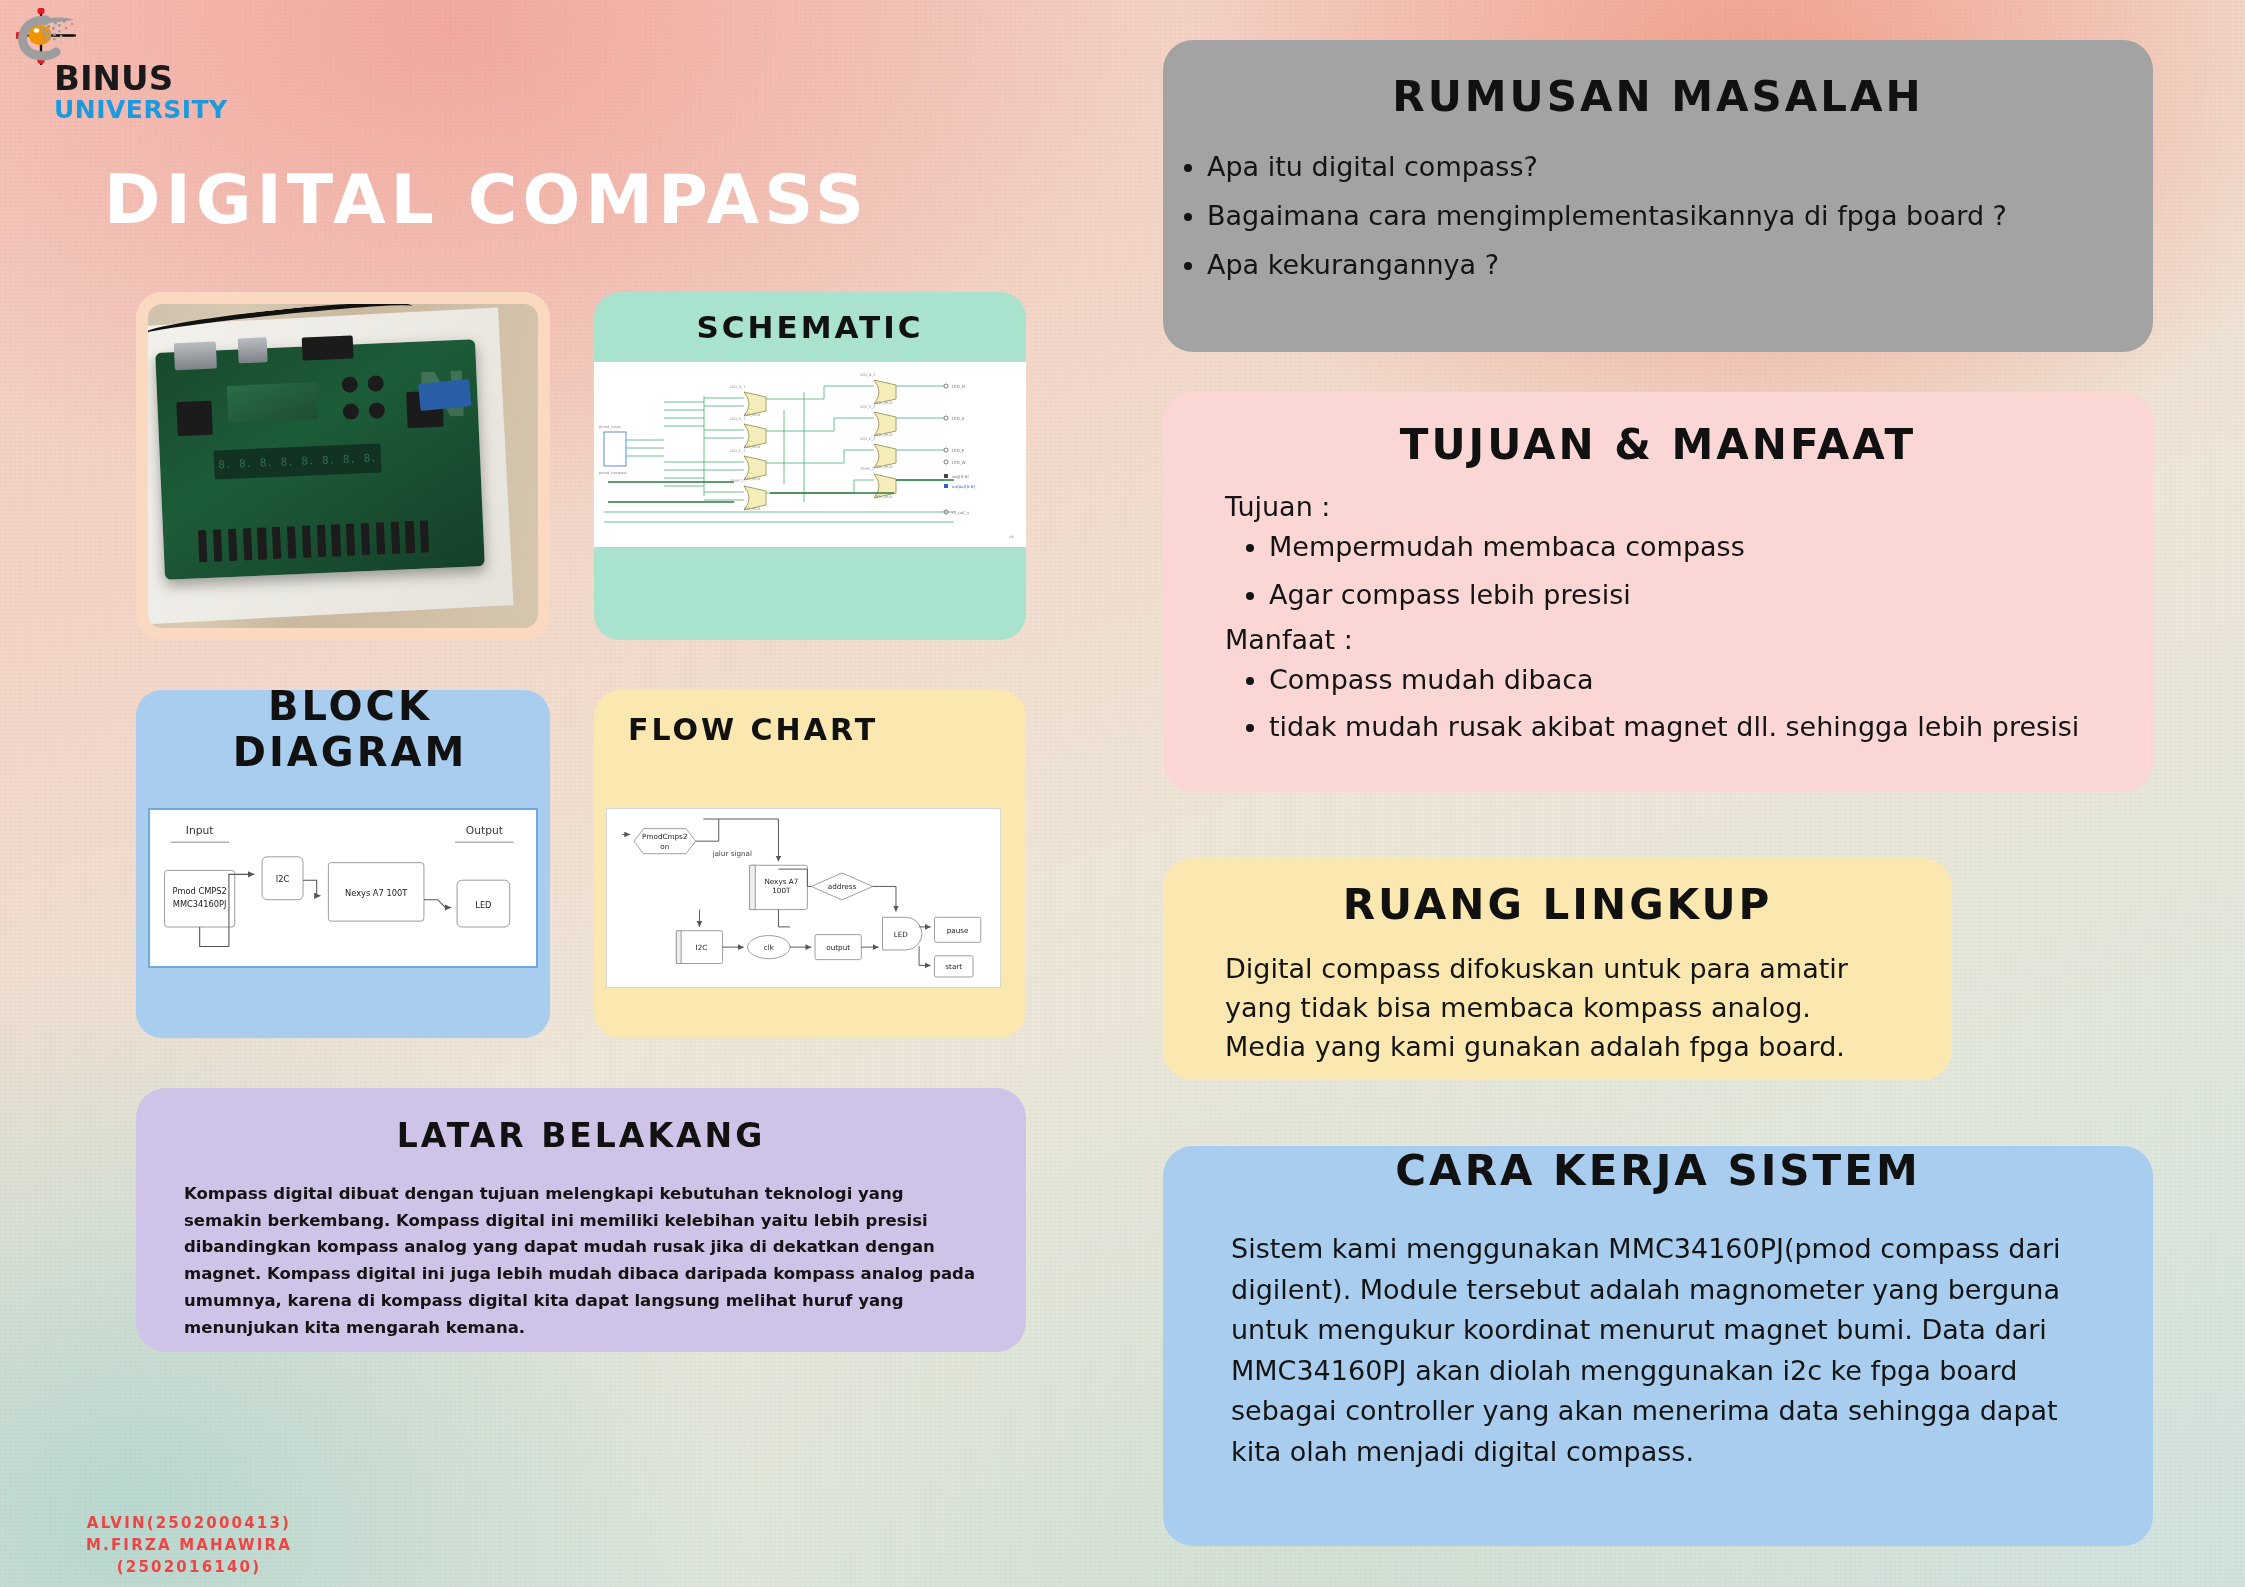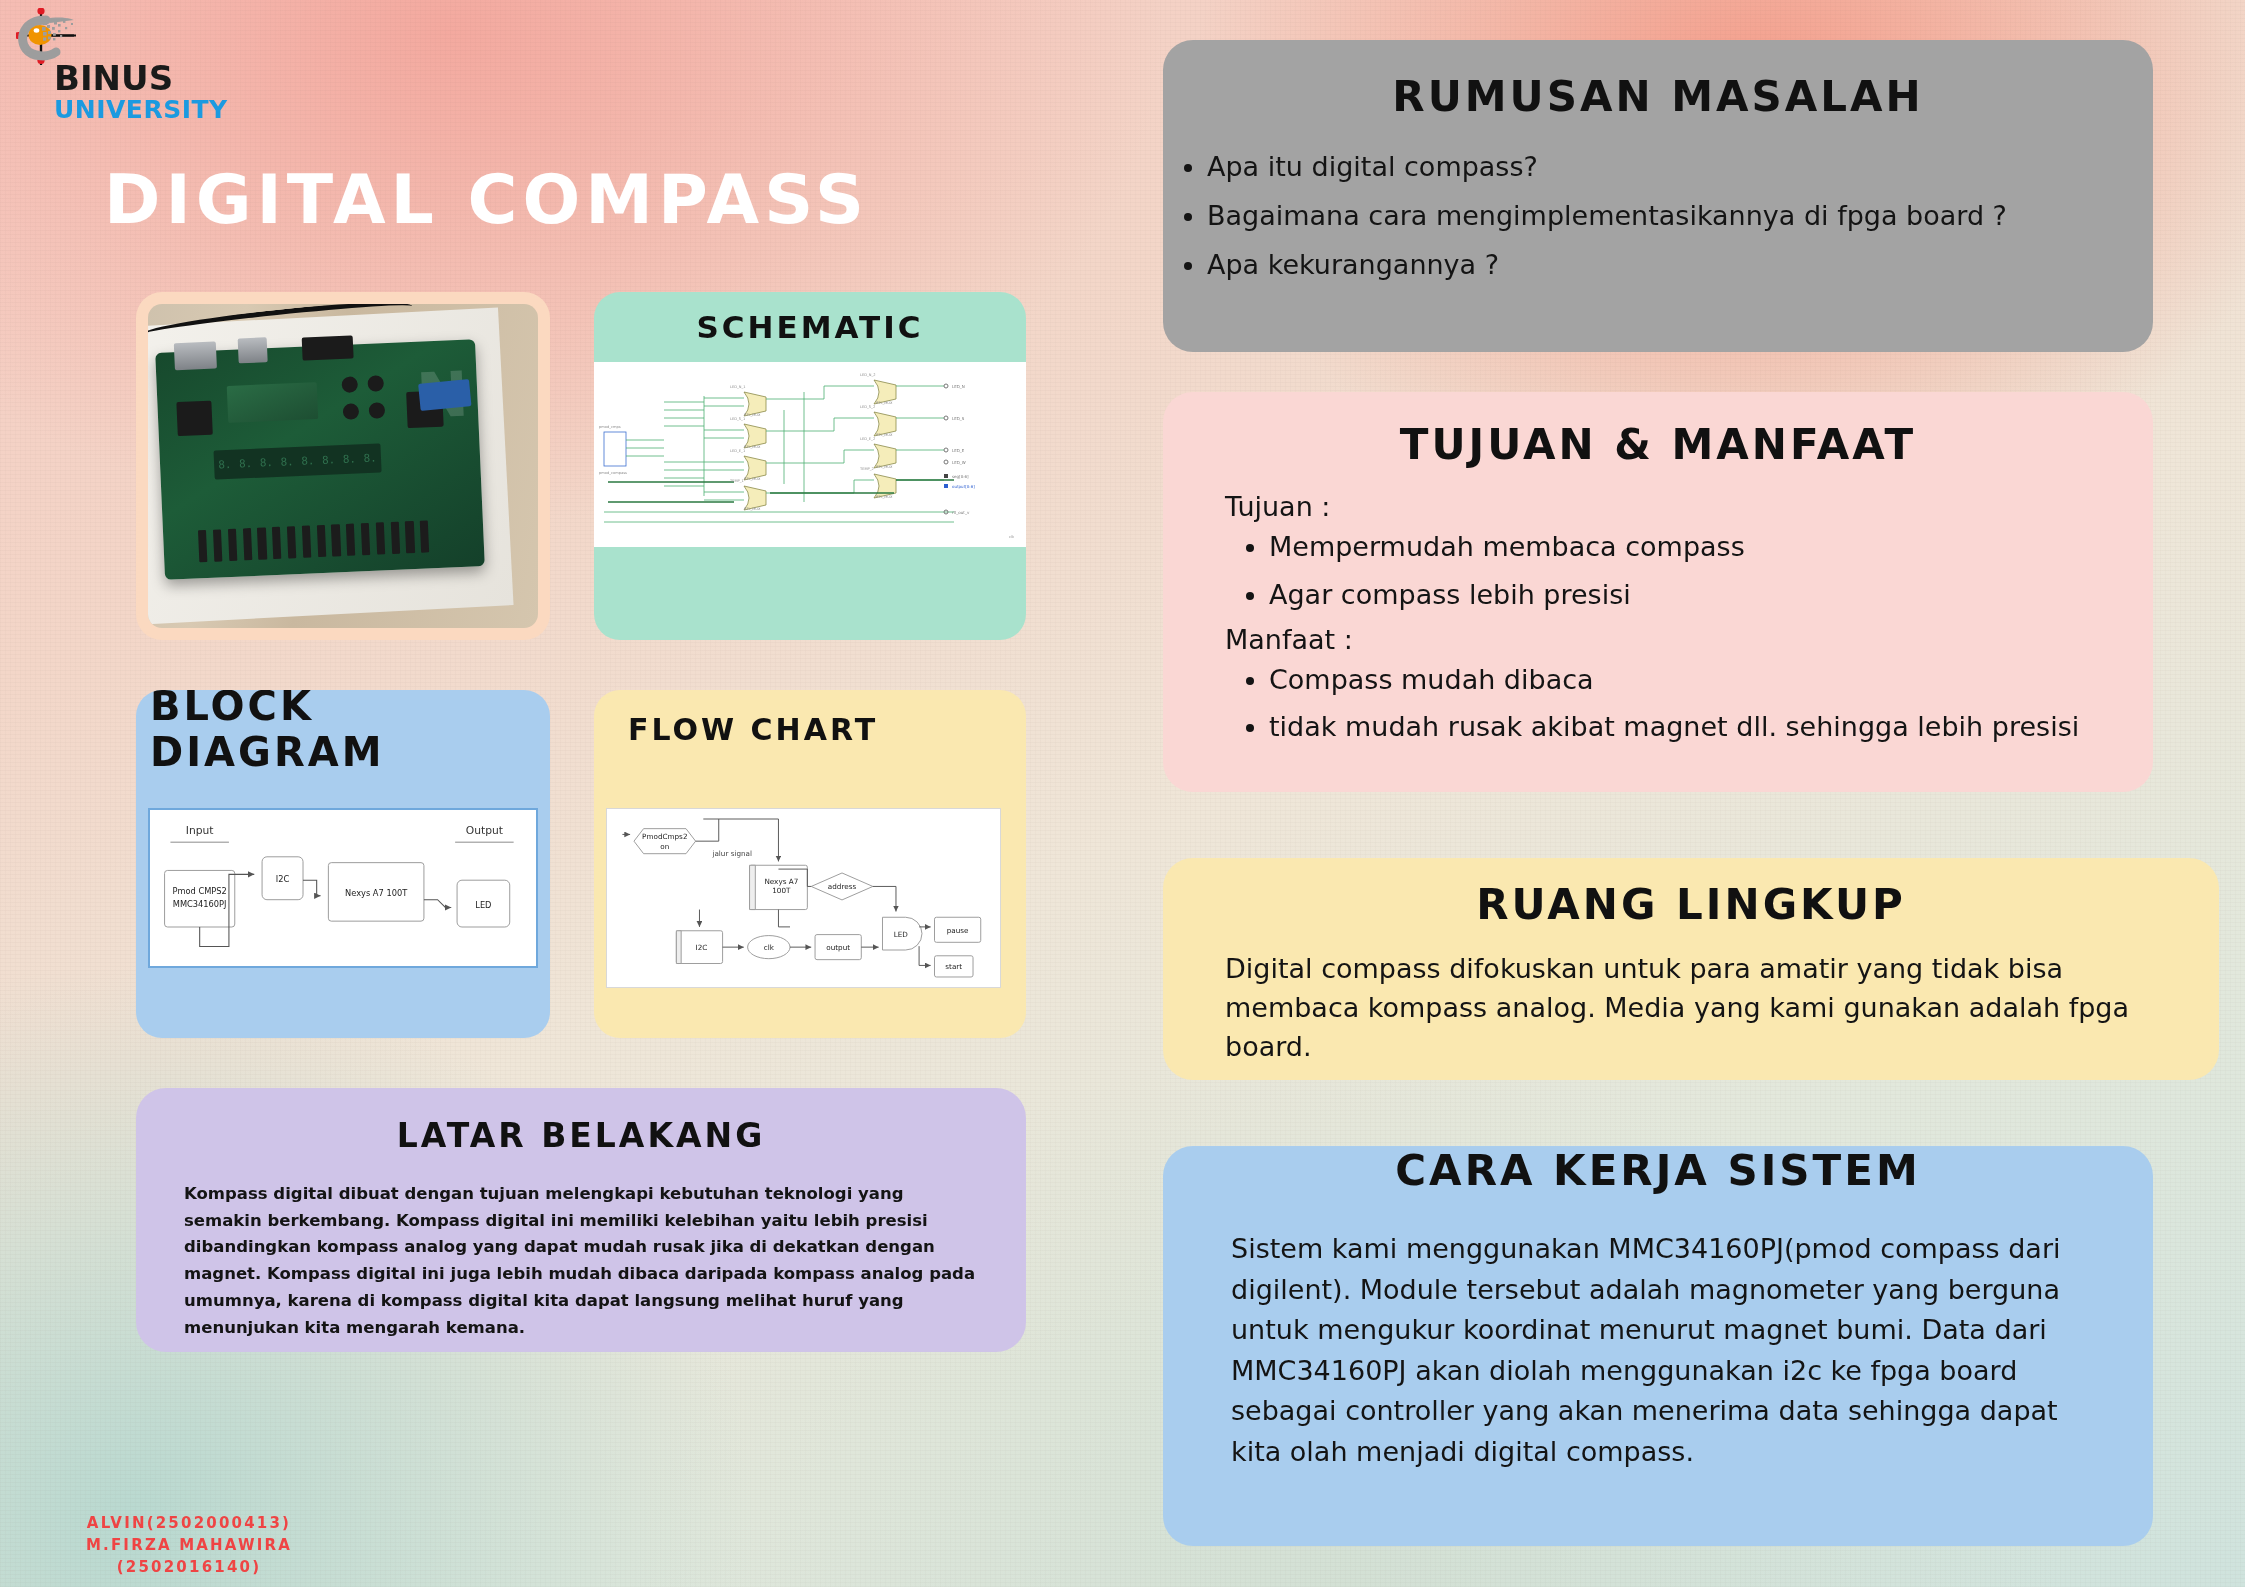--- a/index.html
+++ b/index.html
@@ -54,21 +54,21 @@
   .card { position: absolute; border-radius: 30px; box-sizing: border-box; overflow: hidden; }
   .card-title {
     text-align: center;
     font-weight: 800;
     color: #111;
     letter-spacing: 3px;
     font-family: "DejaVu Sans", sans-serif;
   }
 
   
-  .tile { position: absolute; border-radius: 26px; overflow: hidden; box-sizing: border-box; }
+  .tile { position: absolute; border-radius: 26px; overflow: hidden; box-sizing: border-box; text-align: center; }
   .tile-head {
     font-weight: 800; letter-spacing: 3px; color:#111;
     font-family: "DejaVu Sans", sans-serif;
     display:flex; align-items:center;
   }
   .tile-img { position: absolute; left:0; right:0; background:#fff; }
 
   
   .photo {
     position:absolute; inset:0;
@@ -426,21 +426,21 @@
       <li>Mempermudah membaca compass</li>
       <li>Agar compass lebih presisi</li>
     </ul>
     <div class="body-text" style="margin:2px 0 0 62px; font-size:27px;">Manfaat :</div>
     <ul class="bullets body-text" style="margin-top:6px; padding-left:106px; font-size:27px; line-height:1.4;">
       <li>Compass mudah dibaca</li>
       <li style="max-width:830px;">tidak mudah rusak akibat magnet dll. sehingga lebih presisi</li>
     </ul>
   </div>
 
-  <div class="card" style="left:1163px; top:858px; width:1056px; height:222px; background:#fae8b0;">
+  <div class="card" style="left:1163px; top:858px; width:789px; height:222px; background:#fae8b0;">
     <div class="card-title" style="margin-top:22px; font-size:42px;">RUANG LINGKUP</div>
     <div class="body-text" style="margin:20px 64px 0 62px; font-size:27px; line-height:1.45;">Digital compass difokuskan untuk para amatir yang tidak bisa membaca kompass analog. Media yang kami gunakan adalah fpga board.</div>
   </div>
 
   <div class="card" style="left:1163px; top:1146px; width:990px; height:400px; background:#a9cdee;">
     <div class="card-title" style="font-size:42px;">CARA KERJA SISTEM</div>
     <div class="body-text" style="margin:34px 58px 0 68px; font-size:27px; line-height:1.5;">Sistem kami menggunakan MMC34160PJ(pmod compass dari digilent). Module tersebut adalah magnometer yang berguna untuk mengukur koordinat menurut magnet bumi. Data dari MMC34160PJ akan diolah menggunakan i2c ke fpga board sebagai controller yang akan menerima data sehingga dapat kita olah menjadi digital compass.</div>
   </div>
 
   <div class="credits">ALVIN(2502000413)

